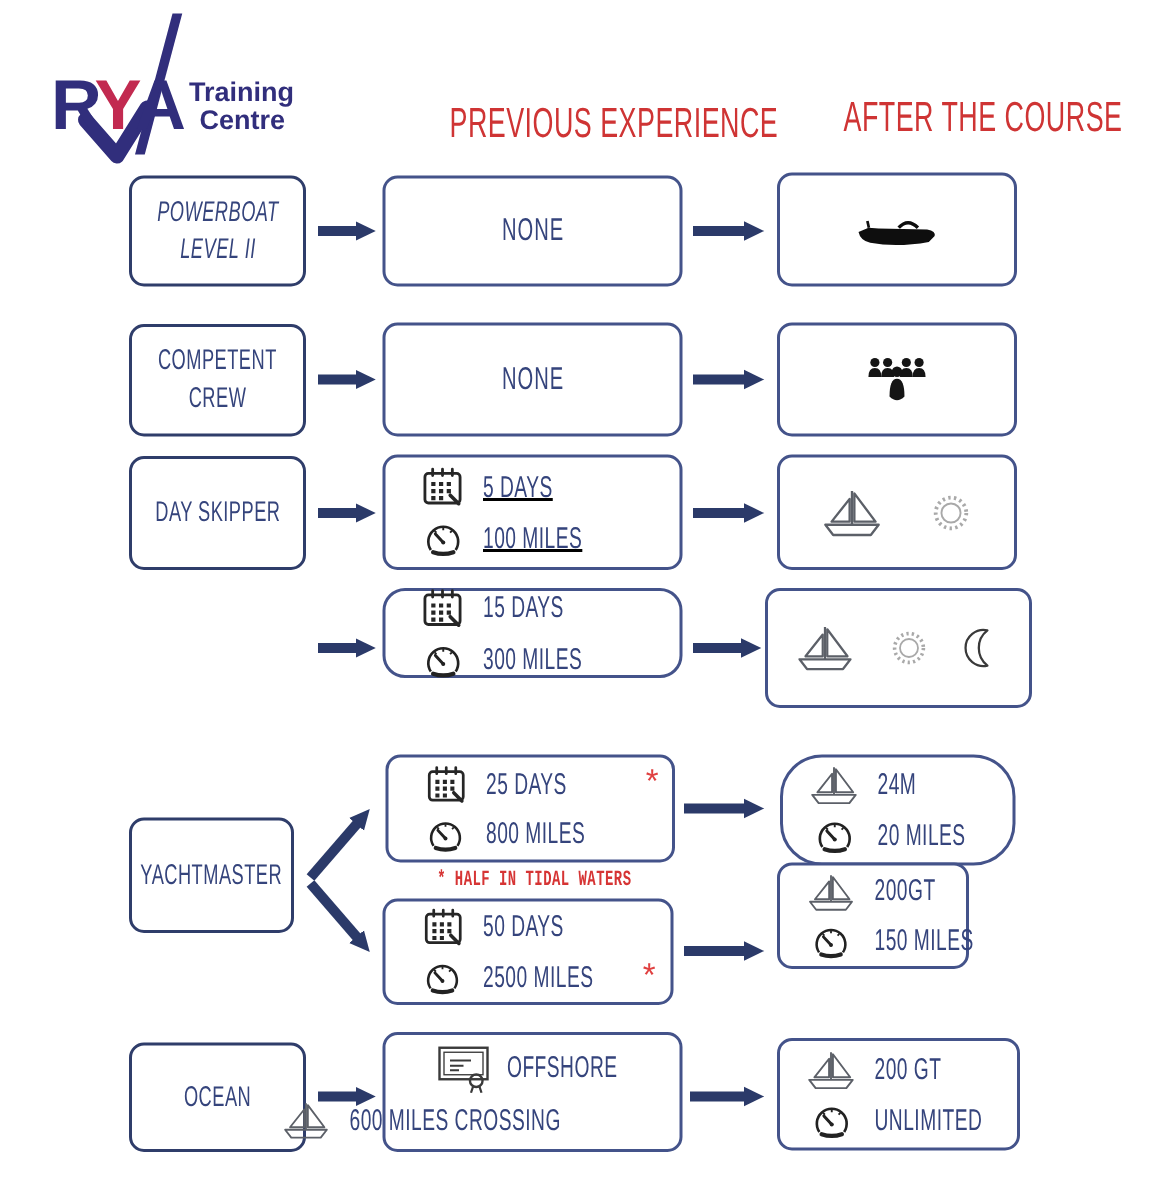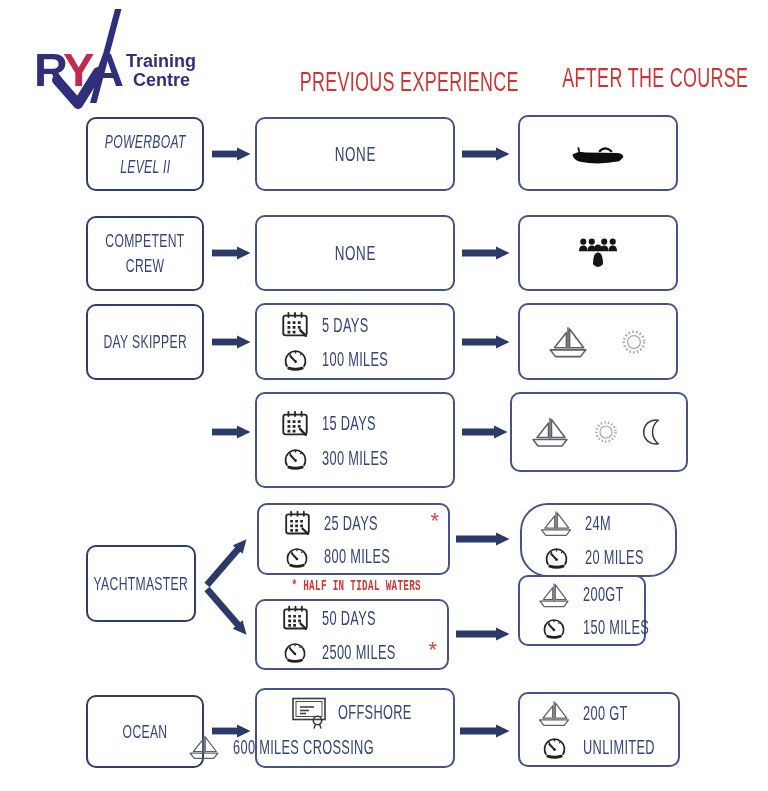--- a/index.html
+++ b/index.html
@@ -155,21 +155,21 @@
   </div>
   <div class="box" style="left:518px;top:215px;width:160px;height:76px;">
     <svg class="ic" width="46" height="34" viewBox="0 0 40 30" style="color:#151515;">
         <use href="#sym-crew"></use>
       </svg>
   </div>
 
   <div class="box dark" style="left:86px;top:304px;width:118px;height:76px;">
     <span class="cond t19">DAY SKIPPER</span>
   </div>
-  <div class="box col" style="left:255px;top:303px;width:200px;height:77px;">
+  <div class="box col" style="left:255px;top:303px;width:200px;height:77px;text-decoration:underline;">
     <div class="line">
       <span class="icw">
           <svg class="ic" width="30" height="30" viewBox="0 0 32 32">
             <use href="#sym-cal"></use>
           </svg>
         </span>
       <span class="cond condL t20">5 DAYS</span>
     </div>
     <div class="line">
       <span class="icw">
@@ -184,21 +184,21 @@
     <div class="iconrow">
       <svg class="ic" width="46" height="36" viewBox="0 0 44 34" style="color:#5c6068;">
           <use href="#sym-sail"></use>
         </svg>
       <svg class="ic" width="34" height="34" viewBox="0 0 32 32" style="color:#a9a9a9;">
           <use href="#sym-sun"></use>
         </svg>
     </div>
   </div>
 
-  <div class="box col" style="left:255px;top:392px;width:200px;height:96px;">
+  <div class="box col" style="left:255px;top:392px;width:200px;height:60px;border-radius:15px;">
     <div class="line">
       <span class="icw">
           <svg class="ic" width="30" height="30" viewBox="0 0 32 32">
             <use href="#sym-cal"></use>
           </svg>
         </span>
       <span class="cond condL t20">15 DAYS</span>
     </div>
     <div class="line">
       <span class="icw">

